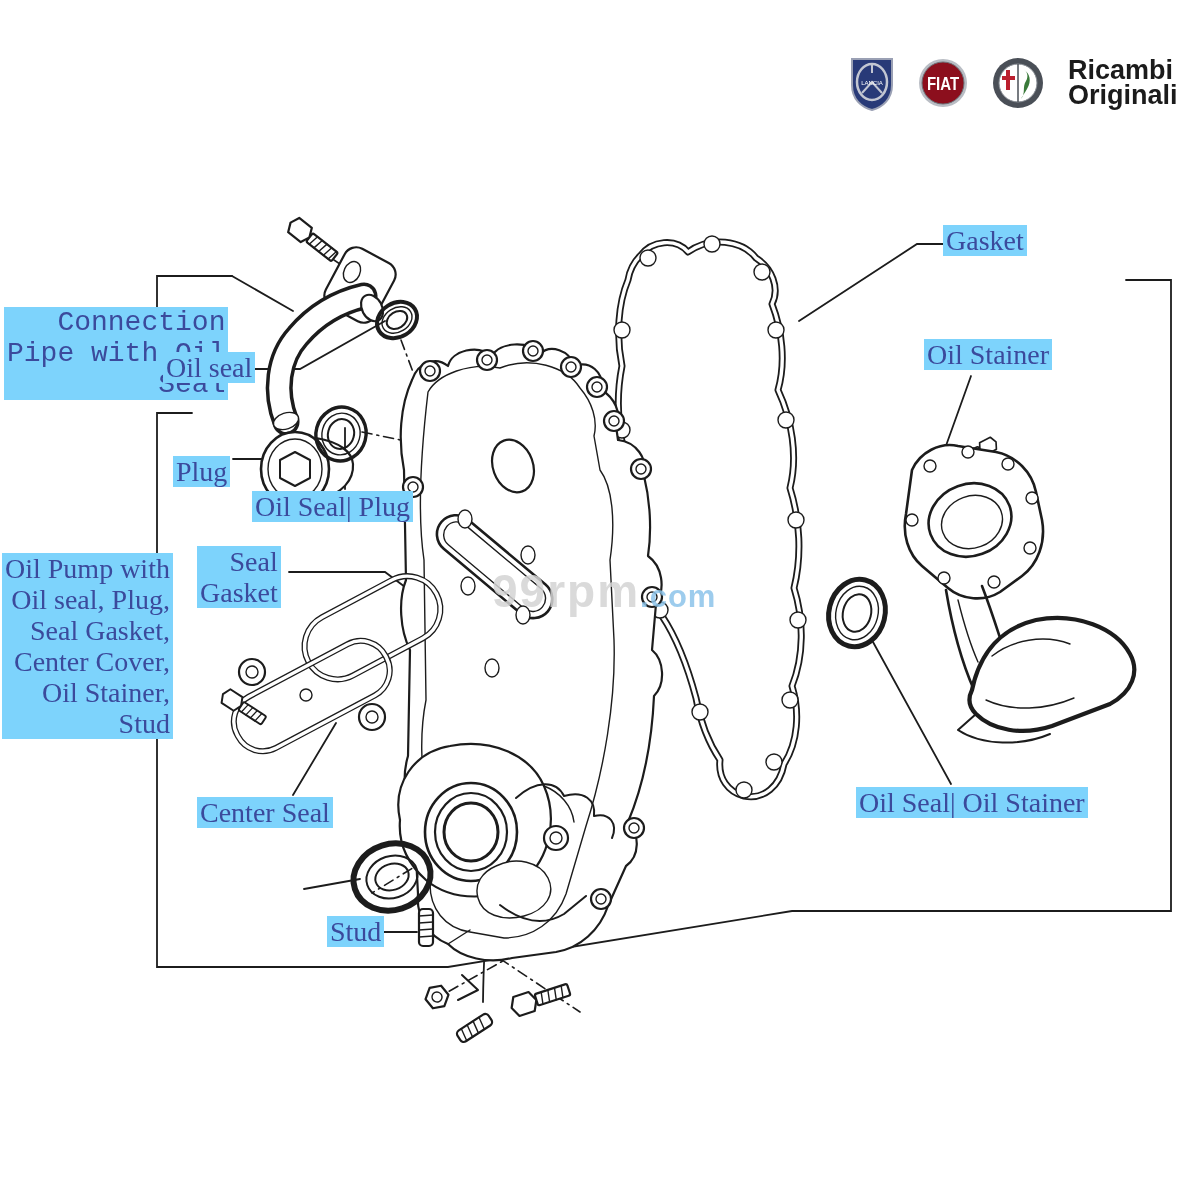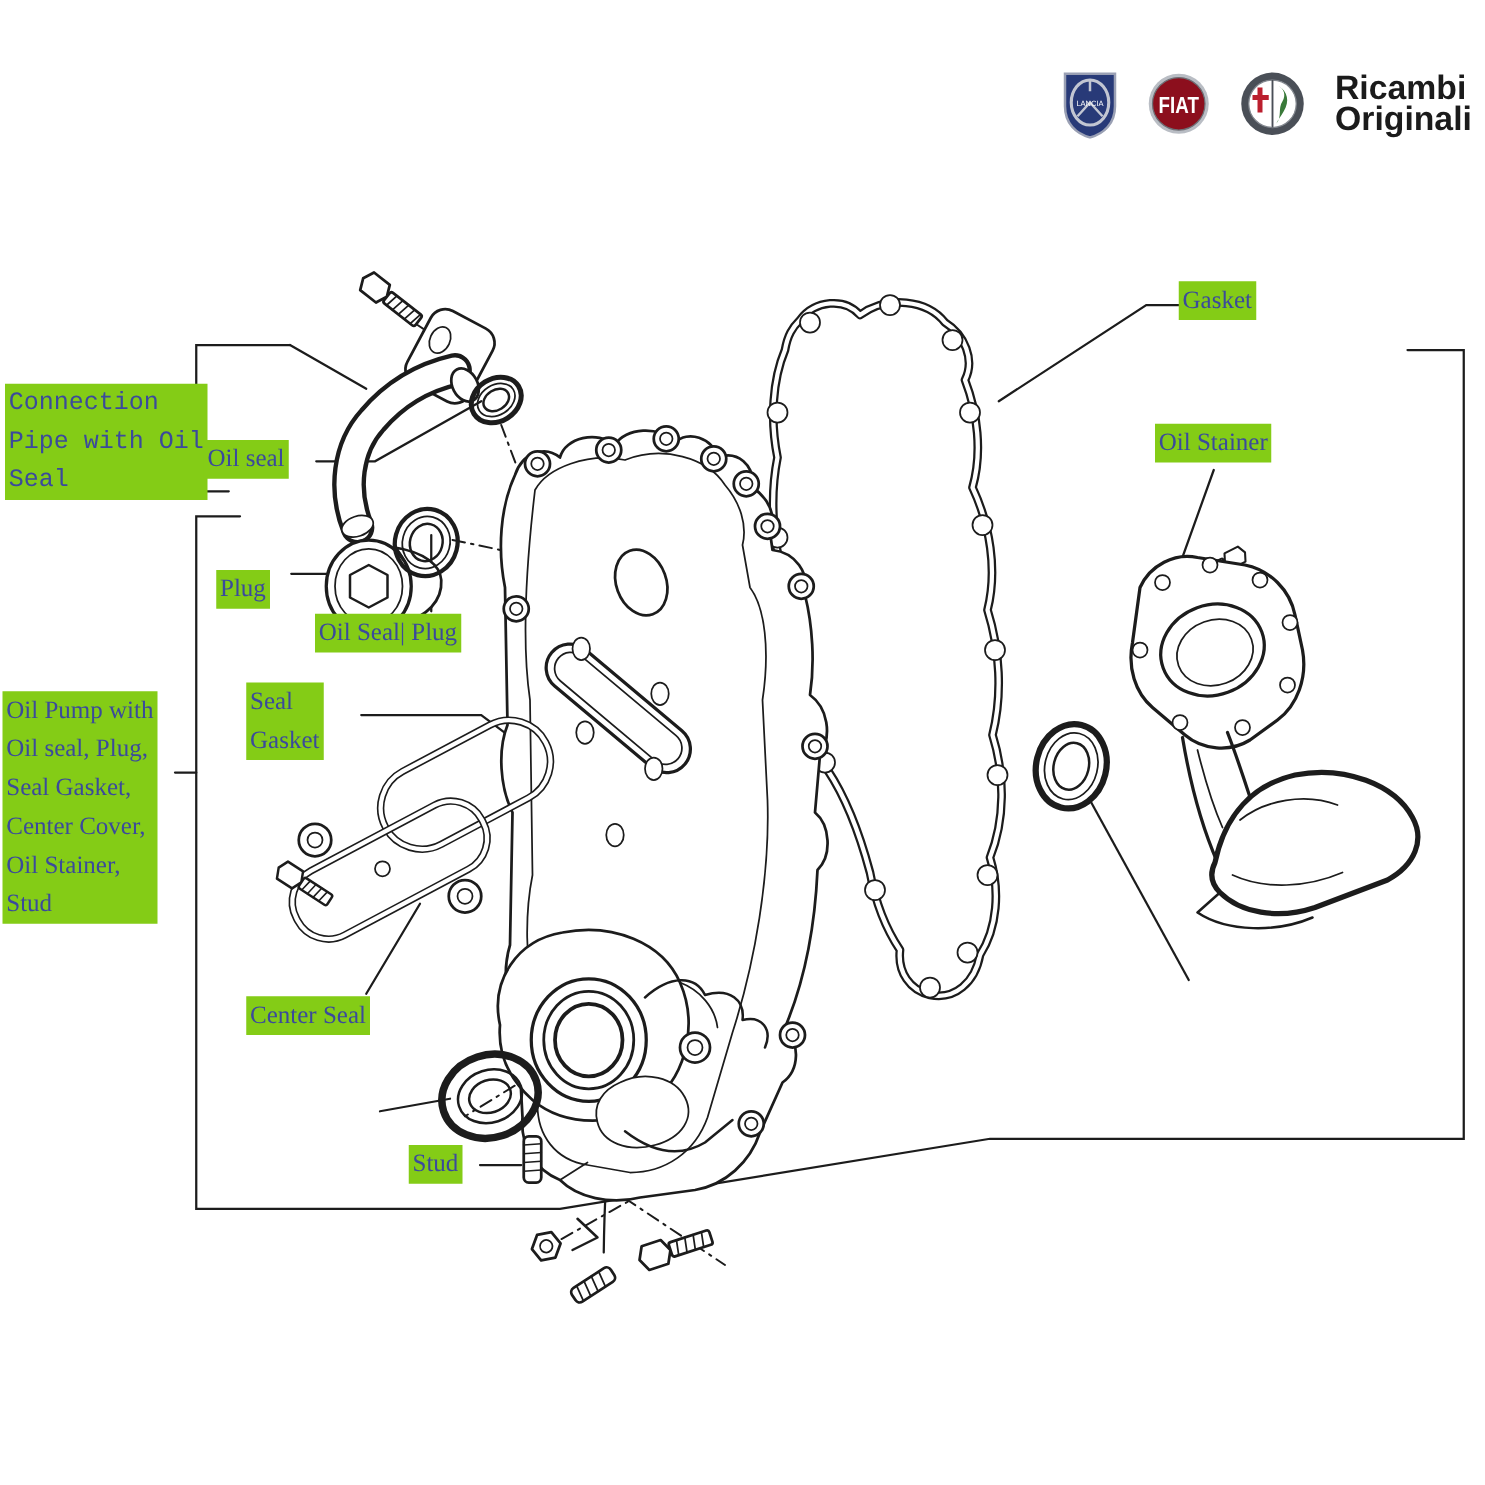--- a/index.html
+++ b/index.html
@@ -1,20 +1,20 @@
 <!DOCTYPE html>
 <html><head>
 <meta charset="utf-8">
 <style>
   html,body{margin:0;padding:0;background:#ffffff;}
   #stage{position:relative;width:1188px;height:1188px;background:#ffffff;overflow:hidden;
          font-family:"Liberation Serif", serif;}
   #art{position:absolute;left:0;top:0;width:1188px;height:1188px;}
-  .label{position:absolute;color:#3b4a9c;font-size:20px;line-height:31px;
-         white-space:pre-line;background:#84cc16;padding:0 3px;z-index:5;}
+  .label{position:absolute;color:#3b4a9c;font-size:28px;line-height:31px;
+         white-space:pre-line;background:#7dd3fc;padding:0 3px;z-index:5;text-align:right;}
   .brand{position:absolute;left:850px;top:48px;width:330px;height:70px;display:flex;
          align-items:center;gap:24px;z-index:6;font-family:"Liberation Sans", sans-serif;}
   .brandtitle{color:#1b1b1b;font-weight:bold;font-size:27px;line-height:25px;white-space:pre-line;
          letter-spacing:0px;}
   .wm{position:absolute;left:492px;top:564px;z-index:4;font-family:"Liberation Sans", sans-serif;
       font-weight:bold;opacity:0.85;white-space:nowrap;}
   .wm .g{color:#d4d4d4;font-size:46px;letter-spacing:2px;}
   .wm .b{color:#8cc4ea;font-size:31px;letter-spacing:1px;}
   
   .ln{fill:none;stroke:#1c1c1c;stroke-width:2;stroke-linecap:round;stroke-linejoin:round;}
@@ -255,20 +255,23 @@
       <path class="ln thin" d="M986,700 C1012,712 1046,710 1074,698"></path>
       <path class="ln" d="M976,714 L958,730 C982,746 1022,746 1050,734"></path>
     </g>
     <g transform="rotate(14 857 613)">
       <ellipse class="ln" style="stroke-width:5" cx="857" cy="613" rx="28" ry="34"></ellipse>
       <ellipse class="ln thin" cx="857" cy="613" rx="21" ry="27"></ellipse>
       <ellipse class="ln" cx="857" cy="613" rx="14" ry="19"></ellipse>
     </g>
   </svg>
 
+  <div class="wm">
+    <span class="g">99rpm</span><span class="b">.com</span>
+  </div>
 
   <div class="brand">
     <svg width="44" height="56" viewBox="0 0 44 56">
       <path d="M2,4 L42,4 L42,30 C42,44 33,52 22,55 C11,52 2,44 2,30 Z" fill="#283a78" stroke="#9aa0b4" stroke-width="2"></path>
       <ellipse cx="22" cy="27" rx="15" ry="18" fill="none" stroke="#c2c6d2" stroke-width="2.5"></ellipse>
       <path d="M22,9 L22,18 M12,38 L22,27 L32,38" stroke="#c2c6d2" stroke-width="2" fill="none"></path>
       <text x="22" y="30" text-anchor="middle" font-size="6" fill="#ffffff" font-family="Liberation Sans, sans-serif">LANCIA</text>
     </svg>
     <svg width="50" height="50" viewBox="0 0 50 50">
       <circle cx="25" cy="25" r="24" fill="#b9bdc4"></circle>
@@ -297,14 +300,15 @@
   <div class="label" style="left:2px;top:553px;">Oil Pump with
 Oil seal, Plug,
 Seal Gasket,
 Center Cover,
  Oil Stainer,
  Stud</div>
   <div class="label" style="left:197px;top:797px;">Center Seal</div>
   <div class="label" style="left:327px;top:916px;">Stud</div>
   <div class="label" style="left:943px;top:225px;">Gasket</div>
   <div class="label" style="left:924px;top:339px;">Oil Stainer</div>
+  <div class="label" style="left:856px;top:787px;">Oil Seal| Oil Stainer</div>
 
 </div>
 
 </body></html>

